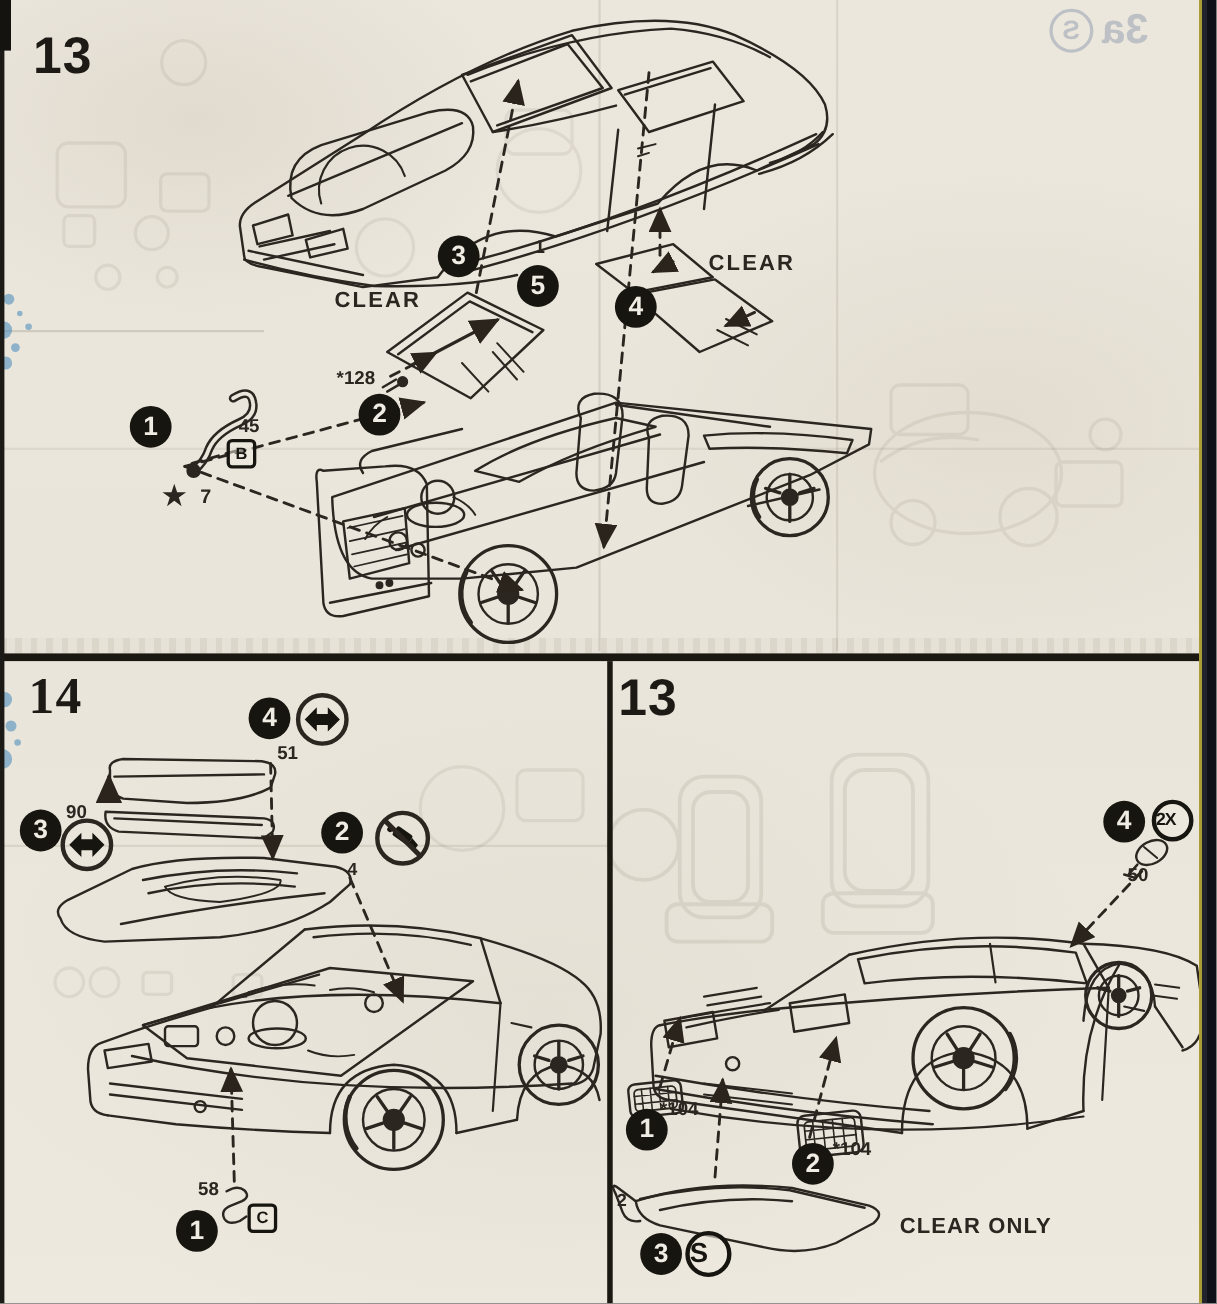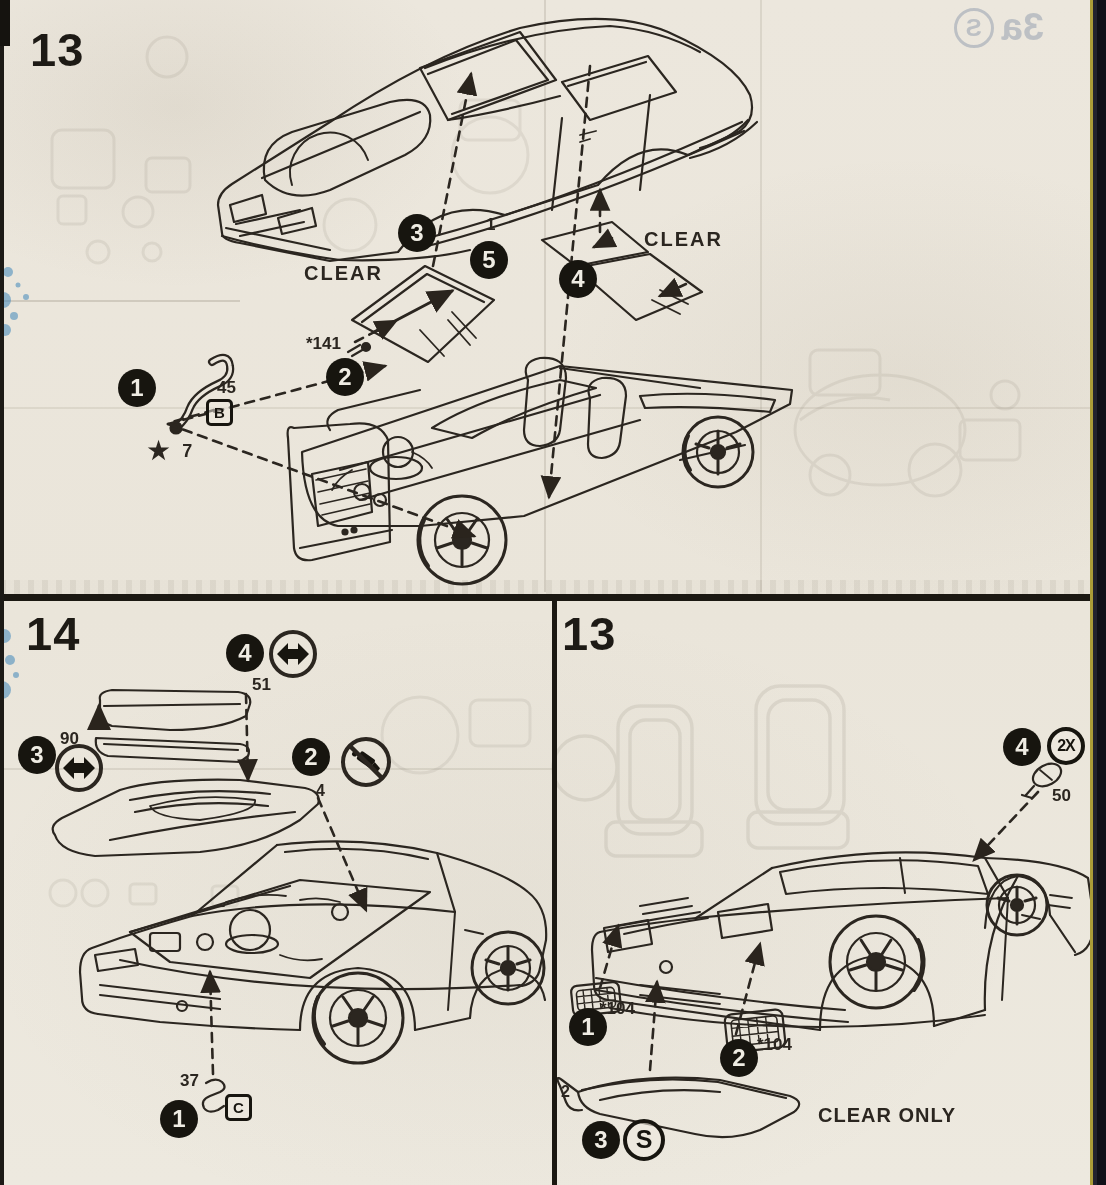--- a/index.html
+++ b/index.html
@@ -14,21 +14,21 @@
   }
   .lbl{position:absolute;font-weight:bold;color:#2b2620;white-space:nowrap;z-index:4;}
   .stepnum{font-size:47px;letter-spacing:1px;color:#1d1a15;}
   .callout{
     position:absolute;width:38px;height:38px;border-radius:50%;
     background:#17150f;color:#efece3;text-align:center;
     font-weight:bold;font-size:24px;line-height:38px;z-index:4;
   }
   .ring{
     position:absolute;border-radius:50%;background:rgba(238,233,224,.6);
-    border:4px solid #17150f;color:#17150f;text-align:center;font-weight:bold;z-index:4;
+    border:4px solid #17150f;color:#17150f;font-weight:bold;z-index:4;
   }
   .ring2x{width:30px;height:30px;font-size:16px;line-height:30px;letter-spacing:-1px;}
   .ringS{width:34px;height:34px;font-size:25px;line-height:33px;}
   .plate{
     position:absolute;width:21px;height:21px;border:3.5px solid #17150f;border-radius:5px;
     background:rgba(238,233,224,.5);color:#17150f;text-align:center;
     font-weight:bold;font-size:15px;line-height:21px;z-index:4;
   }
   .divider{position:absolute;background:#1b1812;z-index:3;}
   .edge{position:absolute;z-index:5;}
@@ -371,52 +371,52 @@
       <g stroke-width="2.6" stroke-dasharray="9 7">
         <path d="M1038,792 L974,860" marker-end="url(#arr)"></path>
         <path d="M600,988 L618,926" marker-end="url(#arr)"></path>
         <path d="M736,1034 L760,944" marker-end="url(#arr)"></path>
         <path d="M650,1070 L657,982" marker-end="url(#arr)"></path>
       </g>
     </g>
   </svg>
 
   <div class="lbl stepnum" style="left:30px;top:6px;margin-top:16px;">13</div>
-  <div class="lbl stepnum" style="left:26px;top:606px;">14</div>
+  <div class="lbl stepnum" style="left:26px;top:606px;font-family:Liberation Serif, serif;">14</div>
   <div class="lbl stepnum" style="left:562px;top:606px;">13</div>
 
   <div class="lbl" style="left:304px;top:262px;font-size:20px;letter-spacing:2px;">CLEAR</div>
   <div class="lbl" style="left:644px;top:228px;font-size:20px;letter-spacing:2px;">CLEAR</div>
-  <div class="lbl" style="left:306px;top:334px;font-size:17px;">*141</div>
+  <div class="lbl" style="left:306px;top:334px;font-size:17px;">*128</div>
   <div class="lbl" style="left:169px;top:378px;font-size:17px;margin-left:48px;">45</div>
   <div class="lbl" style="left:486px;top:215px;font-size:17px;">1</div>
   <div class="lbl" style="left:146px;top:434px;font-size:18px;">
     <span style="font-size:28px;vertical-align:-3px;">★</span>
     <span style="margin-left:6px;">7</span>
   </div>
   <div class="plate" style="left:206px;top:399px;">B</div>
 
   <div class="callout" style="left:118px;top:369px;">1</div>
   <div class="callout" style="left:326px;top:358px;">2</div>
   <div class="callout" style="left:398px;top:214px;">3</div>
   <div class="callout" style="left:559px;top:260px;">4</div>
   <div class="callout" style="left:470px;top:241px;">5</div>
 
   <div class="lbl" style="left:252px;top:675px;font-size:17px;">51</div>
   <div class="lbl" style="left:60px;top:729px;font-size:17px;">90</div>
   <div class="lbl" style="left:316px;top:782px;font-size:16px;">4</div>
-  <div class="lbl" style="left:180px;top:1071px;font-size:17px;">37</div>
+  <div class="lbl" style="left:180px;top:1071px;font-size:17px;">58</div>
   <div class="plate" style="left:225px;top:1094px;">C</div>
 
   <div class="callout" style="left:160px;top:1100px;">1</div>
   <div class="callout" style="left:292px;top:738px;">2</div>
   <div class="callout" style="left:18px;top:736px;">3</div>
   <div class="callout" style="left:226px;top:634px;">4</div>
 
-  <div class="lbl" style="left:1052px;top:786px;font-size:17px;">50</div>
+  <div class="lbl" style="left:1025px;top:786px;font-size:17px;">50</div>
   <div class="lbl" style="left:600px;top:999px;font-size:17px;">*104</div>
   <div class="lbl" style="left:757px;top:1035px;font-size:17px;">*104</div>
   <div class="lbl" style="left:561px;top:1083px;font-size:16px;">2</div>
   <div class="lbl" style="left:818px;top:1104px;font-size:20px;letter-spacing:1px;">CLEAR ONLY</div>
 
   <div class="callout" style="left:569px;top:1008px;">1</div>
   <div class="callout" style="left:720px;top:1039px;">2</div>
   <div class="callout" style="left:582px;top:1121px;">3</div>
   <div class="callout" style="left:1003px;top:728px;">4</div>
   <div class="ring ring2x" style="left:1047px;top:727px;">2X</div>

